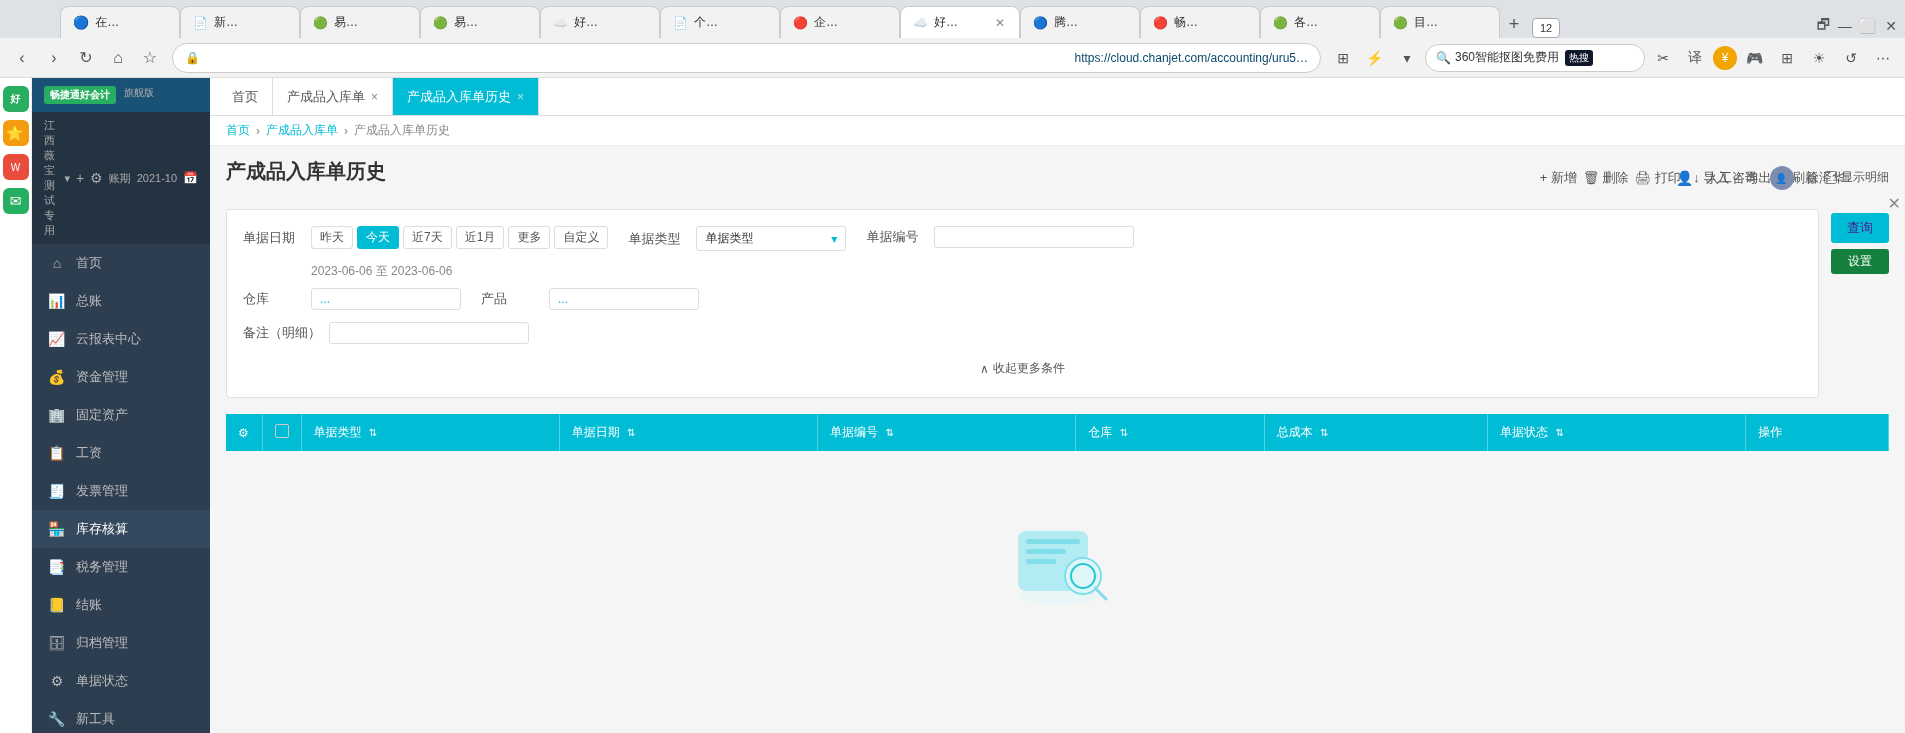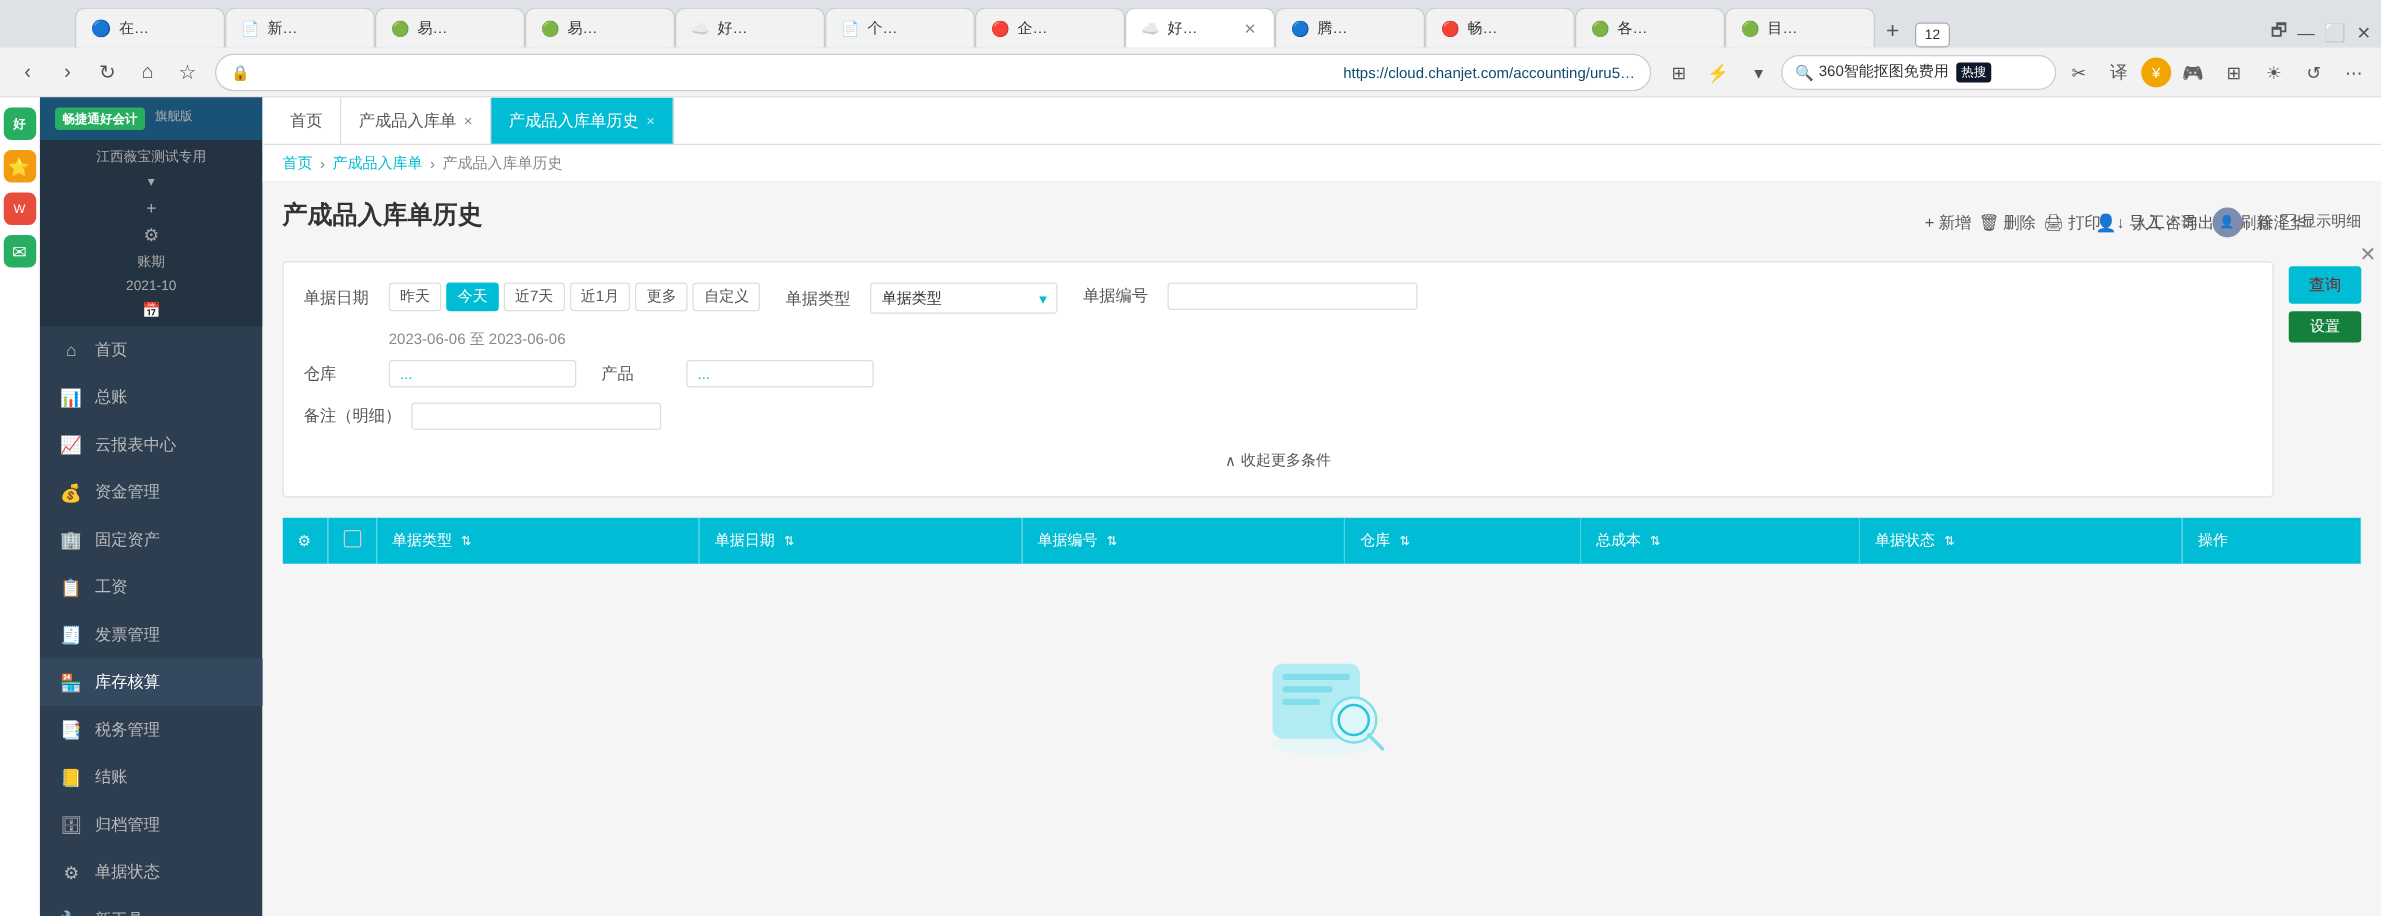--- a/index.html
+++ b/index.html
@@ -77,21 +77,21 @@
     .table-header { background: #00bcd4; color: #fff; }
     .table-header th { padding: 10px 12px; font-size: 12px; font-weight: normal; text-align: left; border-right: 1px solid rgba(255,255,255,0.3); white-space: nowrap; cursor: pointer; }
     .table-header th .sort-icon { margin-left: 4px; font-size: 10px; }
     .th-checkbox { width: 36px; text-align: center; }
     .th-gear { width: 36px; text-align: center; }
     .th-ops { text-align: right; }
 
     .empty-state { display: flex; flex-direction: column; align-items: center; justify-content: center; padding: 60px 0; color: #aaa; }
 
     
-    .query-btn { background: #00bcd4; color: #7f1d1d; border: none; padding: 6px 16px; border-radius: 3px; font-size: 13px; cursor: pointer; }
+    .query-btn { background: #00bcd4; color: #4c1d95; border: none; padding: 6px 16px; border-radius: 3px; font-size: 13px; cursor: pointer; }
     .settings-btn { background: #15803d; color: #fff; border: none; padding: 4px 12px; border-radius: 3px; font-size: 12px; cursor: pointer; }
 
     .table-wrapper { overflow-x: auto; }
 
     
     .cb { width: 14px; height: 14px; border: 1px solid #ccc; border-radius: 2px; display: inline-block; }
   </style>
 </head>
 <body>
 
@@ -196,21 +196,21 @@
     <div class="app-icon" style="background:#e74c3c;color:#fff;font-size:10px;">W</div>
     <div class="app-icon" style="background:#27ae60;color:#fff;font-size:14px;">✉</div>
   </div>
 
   <div class="left-nav">
     <div class="nav-header">
       <span class="nav-logo" style="font-size:10px;">畅捷通好会计</span>
       <span class="nav-subtitle">旗舰版</span>
     </div>
 
-    <div style="display:flex;align-items:center;padding:6px 12px;background:#243342;gap:6px;flex-direction:column;">
+    <div style="display:flex;align-items:center;padding:6px 12px;background:#243342;gap:6px;">
       <span style="color:#aaa;font-size:11px;flex:1;">江西薇宝测试专用</span>
       <span style="color:#aaa;font-size:11px;cursor:pointer;">▾</span>
       <span style="color:#aaa;font-size:14px;cursor:pointer;">+</span>
       <span style="color:#aaa;font-size:14px;cursor:pointer;">⚙</span>
       <span style="color:#aaa;font-size:11px;">账期</span>
       <span style="color:#aaa;font-size:11px;">2021-10</span>
       <span style="color:#aaa;font-size:12px;cursor:pointer;">📅</span>
     </div>
     <div class="nav-items">
       <div class="nav-item">

